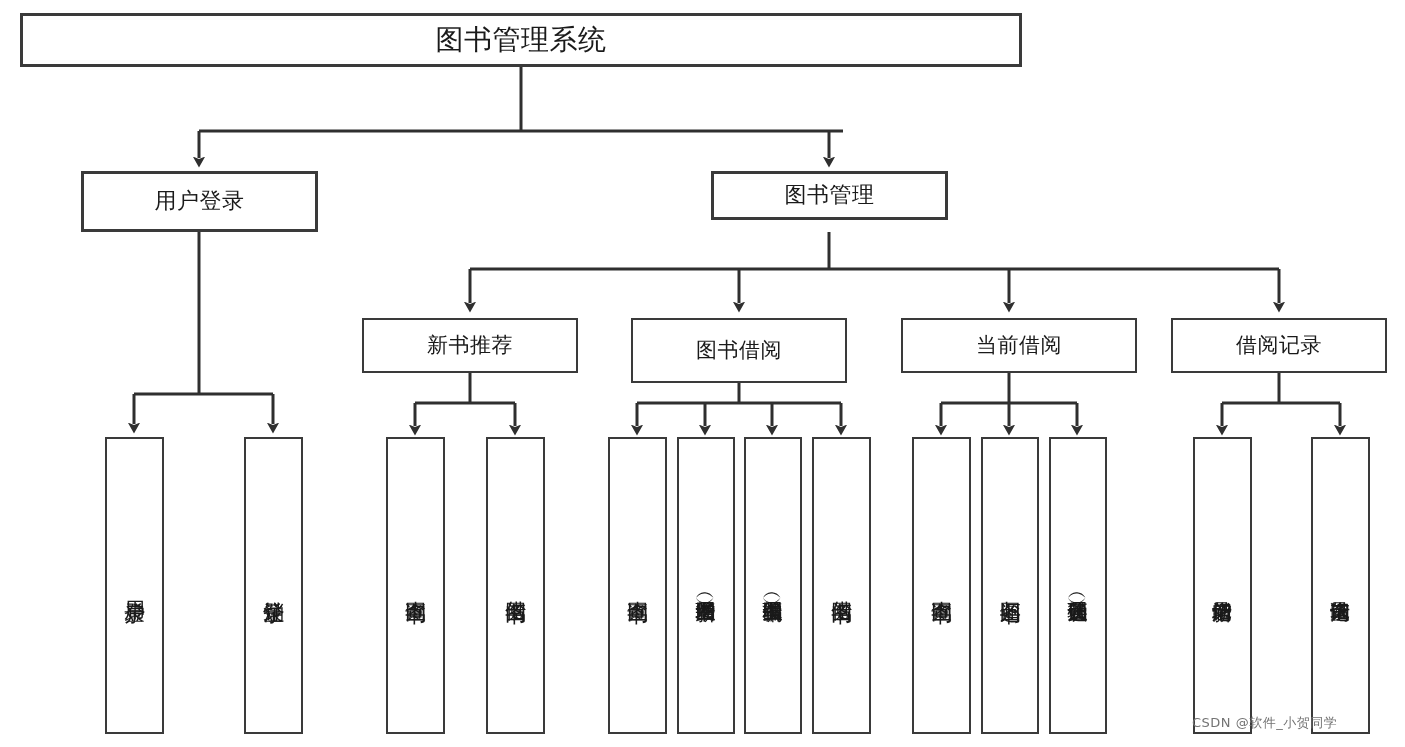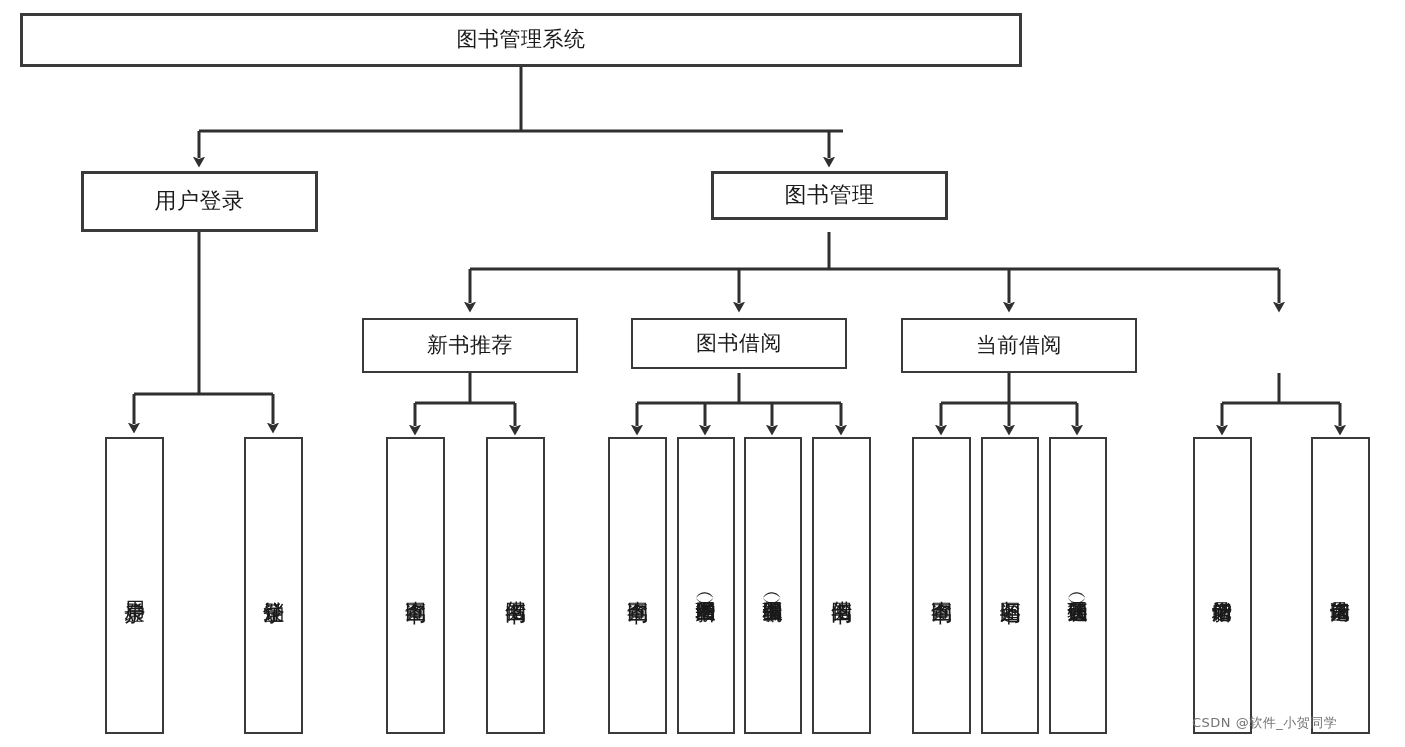--- a/index.html
+++ b/index.html
@@ -42,21 +42,21 @@
     border-width: 3px;
   }
   .label-h {
     font-size: 22px;
     line-height: 1.1;
     letter-spacing: 0.5px;
     white-space: nowrap;
     text-align: center;
   }
   .node.root .label-h {
-    font-size: 21px;
+    font-size: 28px;
   }
   .node.level2 .label-h {
     font-size: 21px;
   }
   
   .node.leaf {
     align-items: center;
     justify-content: center;
     padding: 6px 0;
   }
@@ -167,28 +167,31 @@
   </div>
 
   <div class="node level1" style="left:711px; top:171px; width:237px; height:49px;">
     <span class="label-h">图书管理</span>
   </div>
 
   <div class="node level2" style="left:362px; top:318px; width:216px; height:55px;">
     <span class="label-h">新书推荐</span>
   </div>
 
-  <div class="node level2" style="left:631px; top:318px; width:216px; height:51px;">
+  <div class="node level2" style="left:631px; top:318px; width:216px; height:65px;">
     <span class="label-h">图书借阅</span>
   </div>
 
   <div class="node level2" style="left:901px; top:318px; width:236px; height:55px;">
     <span class="label-h">当前借阅</span>
   </div>
 
+  <div class="node level2" style="left:1171px; top:318px; width:216px; height:55px;">
+    <span class="label-h">借阅记录</span>
+  </div>
 
   <div class="node leaf" style="left:105px; top:437px; width:59px; height:297px;">
     <span class="label-v">用户登录</span>
   </div>
 
   <div class="node leaf" style="left:244px; top:437px; width:59px; height:297px;">
     <span class="label-v">注销登录</span>
   </div>
 
   <div class="node leaf" style="left:386px; top:437px; width:59px; height:297px;">

